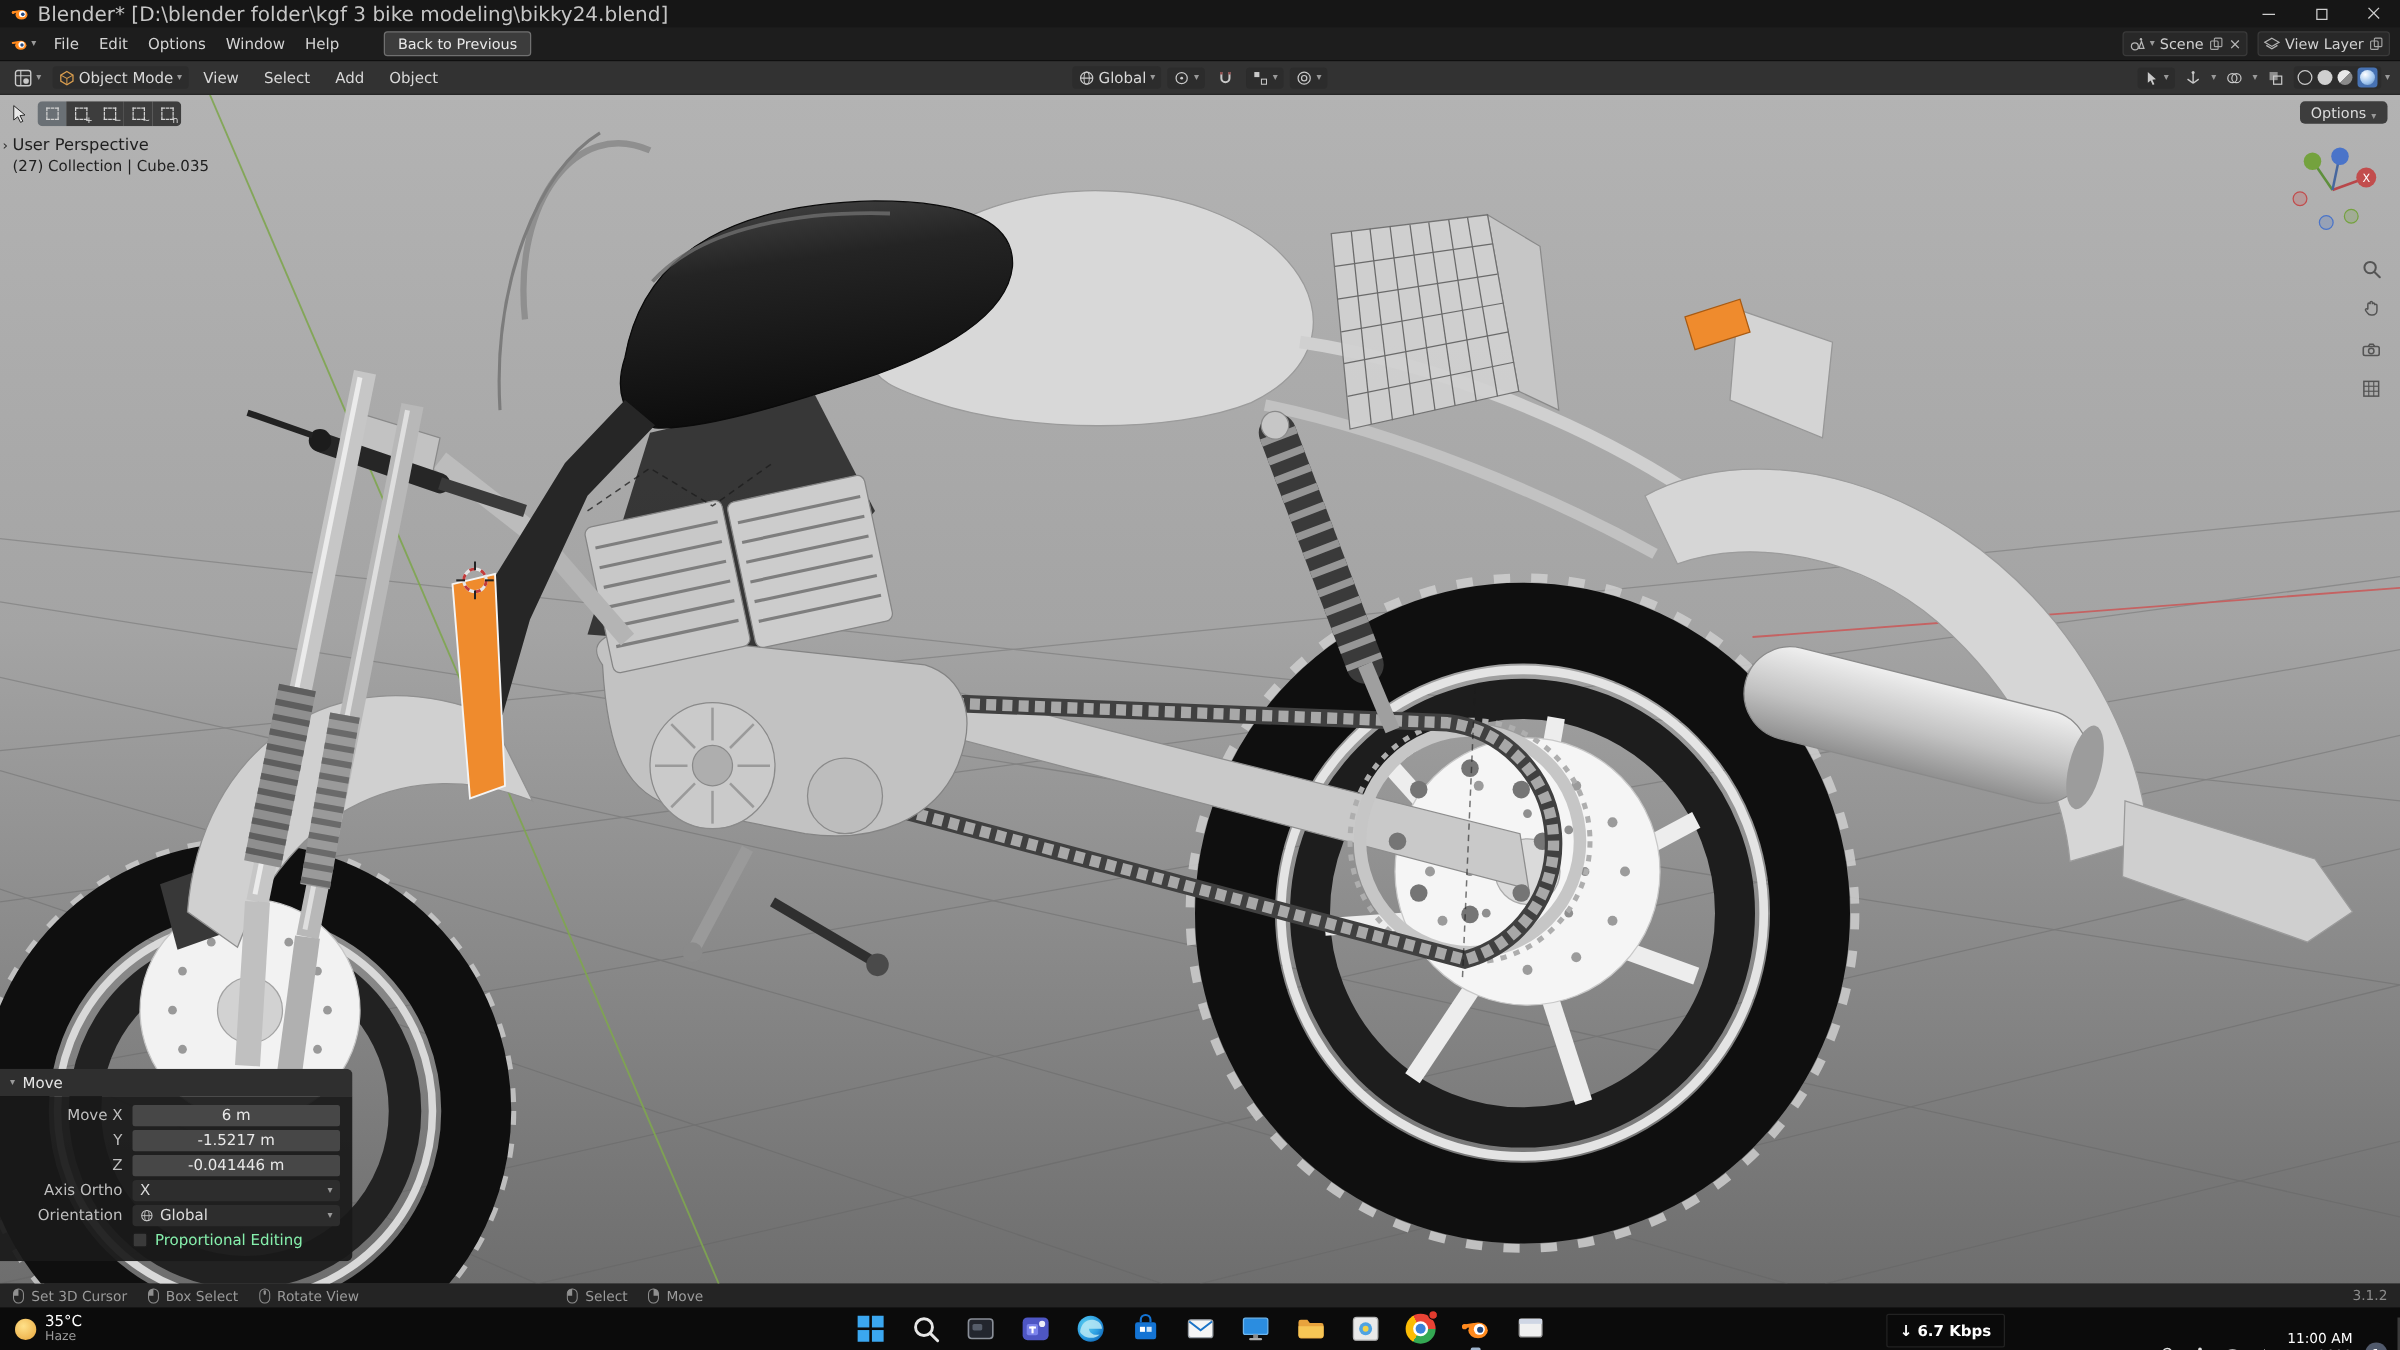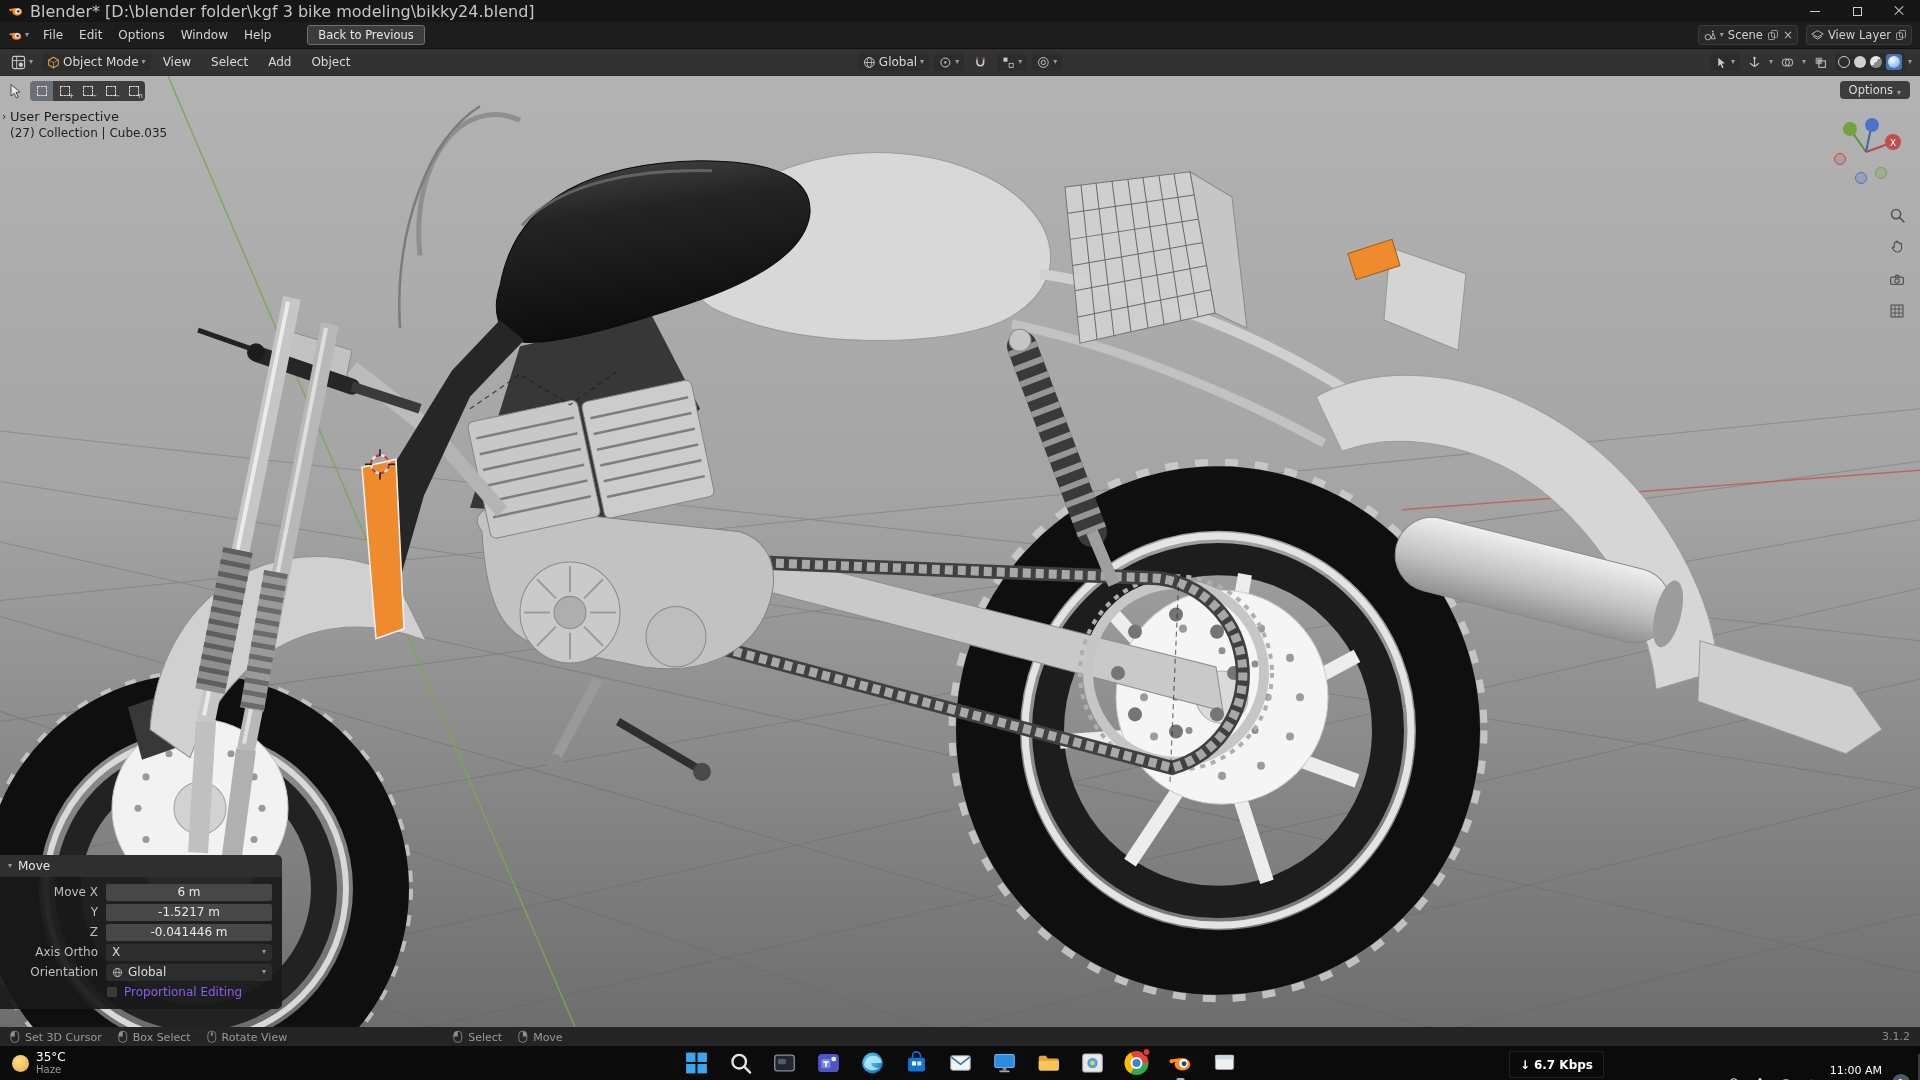--- a/index.html
+++ b/index.html
@@ -64,21 +64,21 @@
 
   
   .op-panel{position:absolute;left:0;bottom:18px;width:282px;border-radius:0 5px 5px 0;overflow:hidden;font-size:12px}
   .op-header{height:22px;background:#2f2f2f;color:#e6e6e6;display:flex;align-items:center;gap:6px;padding:0 8px}
   .op-body{background:rgba(25,25,25,.93);padding:6px 10px 8px 6px;display:flex;flex-direction:column;gap:2px}
   .op-row{display:flex;align-items:center;height:18px}
   .op-label{width:100px;text-align:right;color:#bfbfbf;padding-right:8px;white-space:nowrap}
   .op-field{flex:1;background:#474747;border-radius:2px;color:#e8e8e8;text-align:center;height:17px;line-height:17px}
   .op-select{flex:1;background:#2d2d2d;border-radius:3px;color:#dcdcdc;height:17px;display:flex;align-items:center;padding:0 6px;gap:5px}
   .op-select .chev{margin-left:auto}
-  .op-checkwrap{display:flex;align-items:center;gap:6px;color:#8b5cf6}
+  .op-checkwrap{display:flex;align-items:center;gap:6px;color:#86efac}
   .op-checkbox{width:12px;height:12px;background:#3a3a3a;border:1px solid #1c1c1c;border-radius:2px;display:inline-block}
 
   
   .statusbar{height:19px;background:#242424;color:#9a9a9a;font-size:11px;display:flex;align-items:center;flex:0 0 auto;padding:0 10px;gap:16px}
   .hint{display:flex;align-items:flex-end;gap:5px;white-space:nowrap}
   .hint-mid{margin-left:150px}
   .sb-version{margin-left:auto;color:#8b8b8b}
 
   
   .taskbar{height:34px;background:#0b0b0b;flex:0 0 auto;position:relative;color:#fff}

